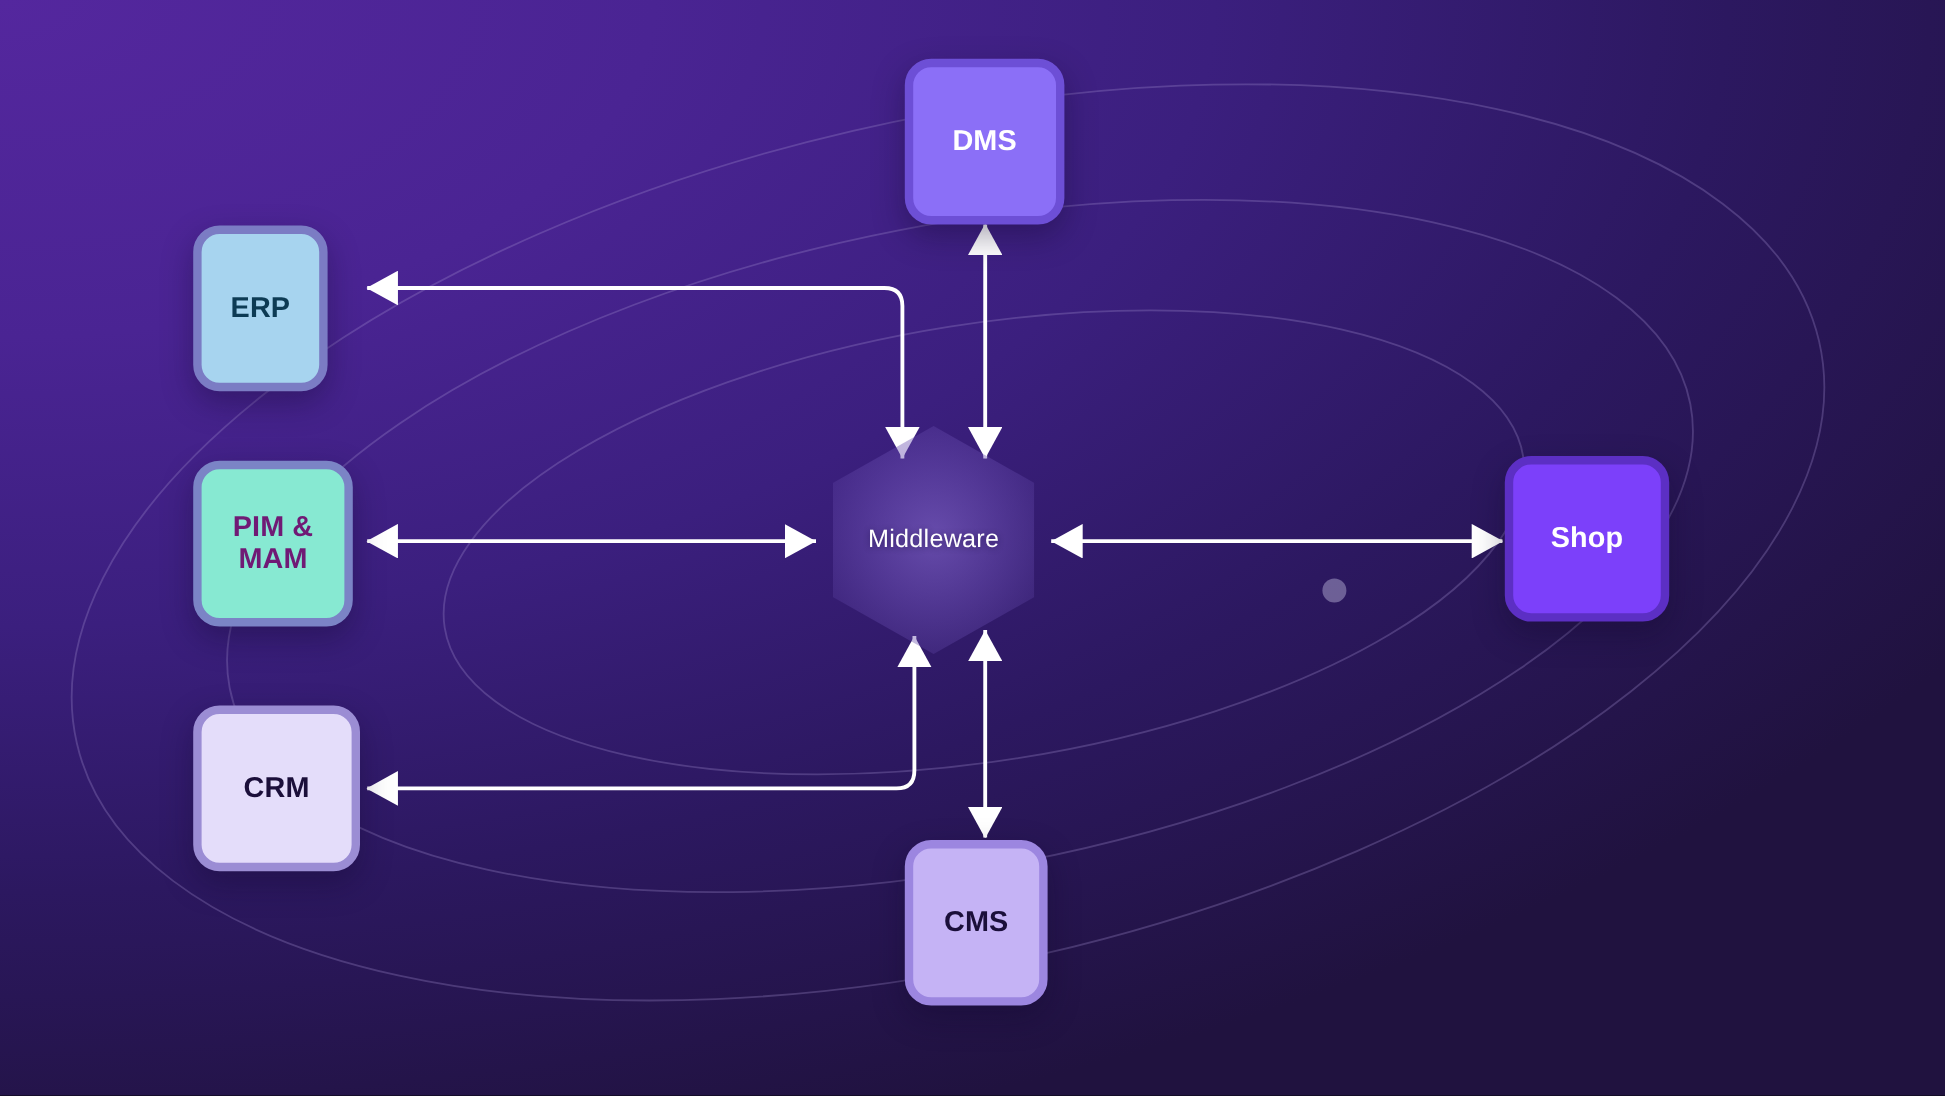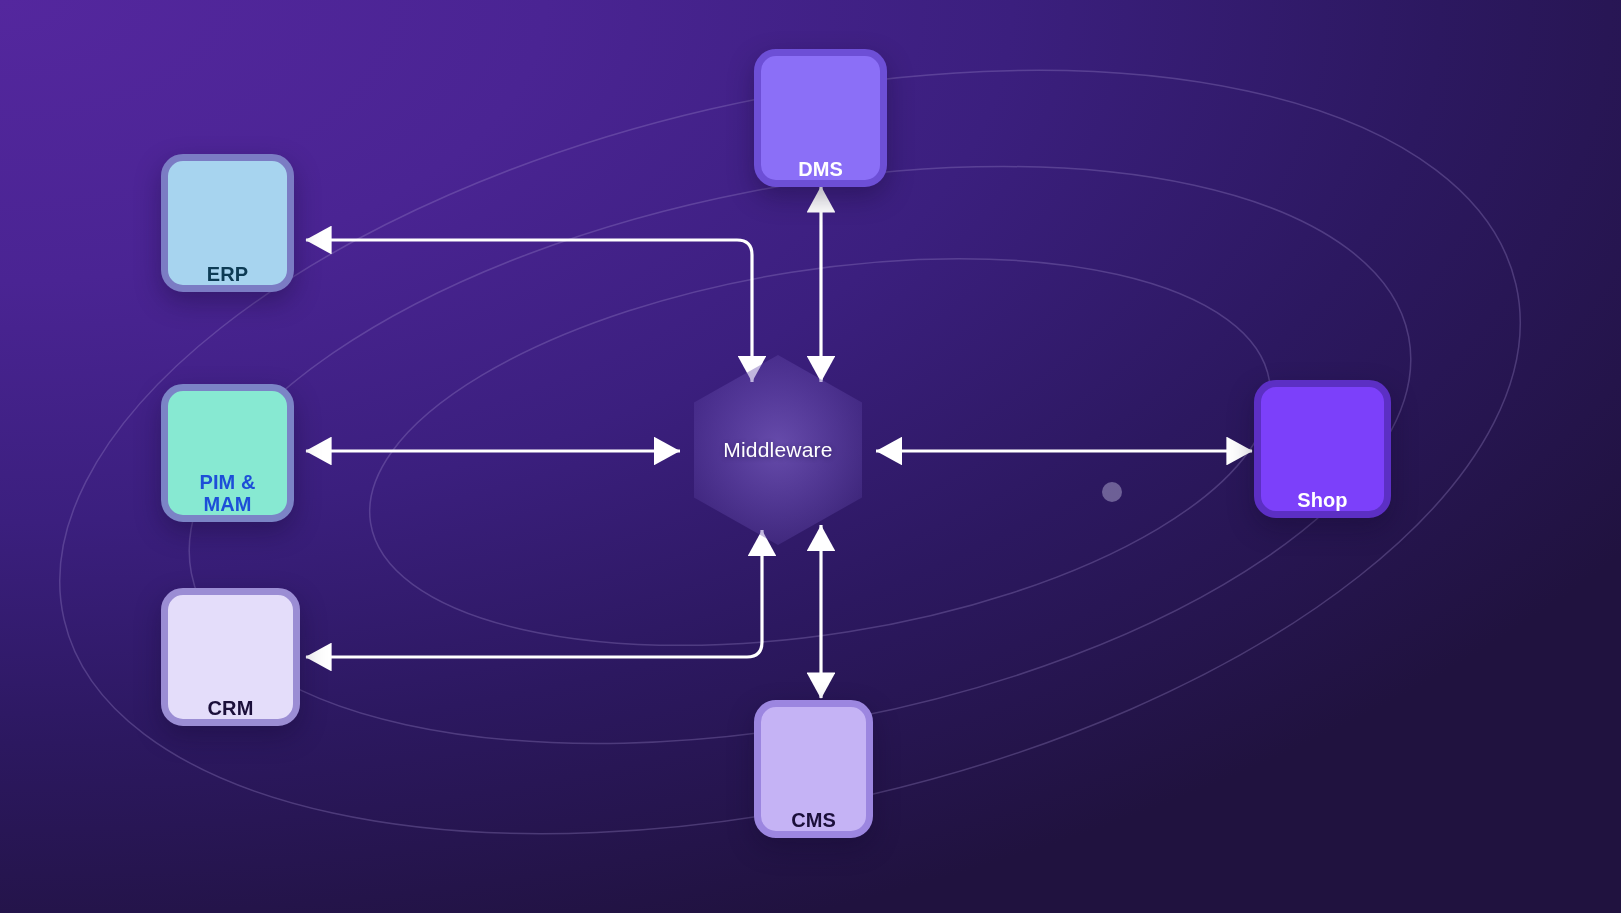--- a/index.html
+++ b/index.html
@@ -34,24 +34,24 @@
     width: 1621px;
     height: 913px;
     pointer-events: none;
   }
 
   
   .node {
     position: absolute;
     box-sizing: border-box;
     display: flex;
-    align-items: flex-end;
+    align-items: center;
     justify-content: center;
     border-radius: 22px;
-    font-size: 20px;
+    font-size: 24px;
     font-weight: 700;
     letter-spacing: 0.1px;
     text-align: center;
     user-select: none;
   }
   .node .node-label {
     display: block;
     line-height: 1.1;
     padding: 0 8px;
   }
@@ -131,25 +131,25 @@
   <div id="floating-dot" style="left: 1102px; top: 482px; width: 20px; height: 20px;"></div>
 
   <div id="middleware" style="left: 694px; top: 355px; width: 168px; height: 190px;">
     <span class="node-label">Middleware</span>
   </div>
 
   <div class="node" style="left: 754px; top: 49px; width: 133px; height: 138px; background: rgb(139, 111, 247); border: 7px solid rgb(109, 79, 214); color: rgb(255, 255, 255); box-shadow: rgba(18, 8, 44, 0.35) 0px 10px 26px;">
     <span class="node-label">DMS</span>
   </div>
 
-  <div class="node" style="left: 161px; top: 154px; width: 133px; height: 138px; background: rgb(167, 212, 239); border: 7px solid rgb(123, 124, 196); color: rgb(13, 59, 84); box-shadow: rgba(18, 8, 44, 0.35) 0px 10px 26px;">
+  <div class="node" style="left: 161px; top: 188px; width: 112px; height: 138px; background: rgb(167, 212, 239); border: 7px solid rgb(123, 124, 196); color: rgb(13, 59, 84); box-shadow: rgba(18, 8, 44, 0.35) 0px 10px 26px;">
     <span class="node-label">ERP</span>
   </div>
 
-  <div class="node" style="left: 161px; top: 384px; width: 133px; height: 138px; background: rgb(135, 233, 210); border: 7px solid rgb(123, 132, 198); color: #1d4ed8; box-shadow: rgba(18, 8, 44, 0.35) 0px 10px 26px;">
+  <div class="node" style="left: 161px; top: 384px; width: 133px; height: 138px; background: rgb(135, 233, 210); border: 7px solid rgb(123, 132, 198); color: #701a75; box-shadow: rgba(18, 8, 44, 0.35) 0px 10px 26px;">
     <span class="node-label">PIM &amp; MAM</span>
   </div>
 
   <div class="node" style="left: 161px; top: 588px; width: 139px; height: 138px; background: rgb(228, 221, 250); border: 7px solid rgb(155, 141, 212); color: rgb(27, 15, 58); box-shadow: rgba(18, 8, 44, 0.35) 0px 10px 26px;">
     <span class="node-label">CRM</span>
   </div>
 
   <div class="node" style="left: 1254px; top: 380px; width: 137px; height: 138px; background: rgb(124, 64, 250); border: 7px solid rgb(92, 47, 196); color: rgb(255, 255, 255); box-shadow: rgba(18, 8, 44, 0.35) 0px 10px 26px;">
     <span class="node-label">Shop</span>
   </div>

